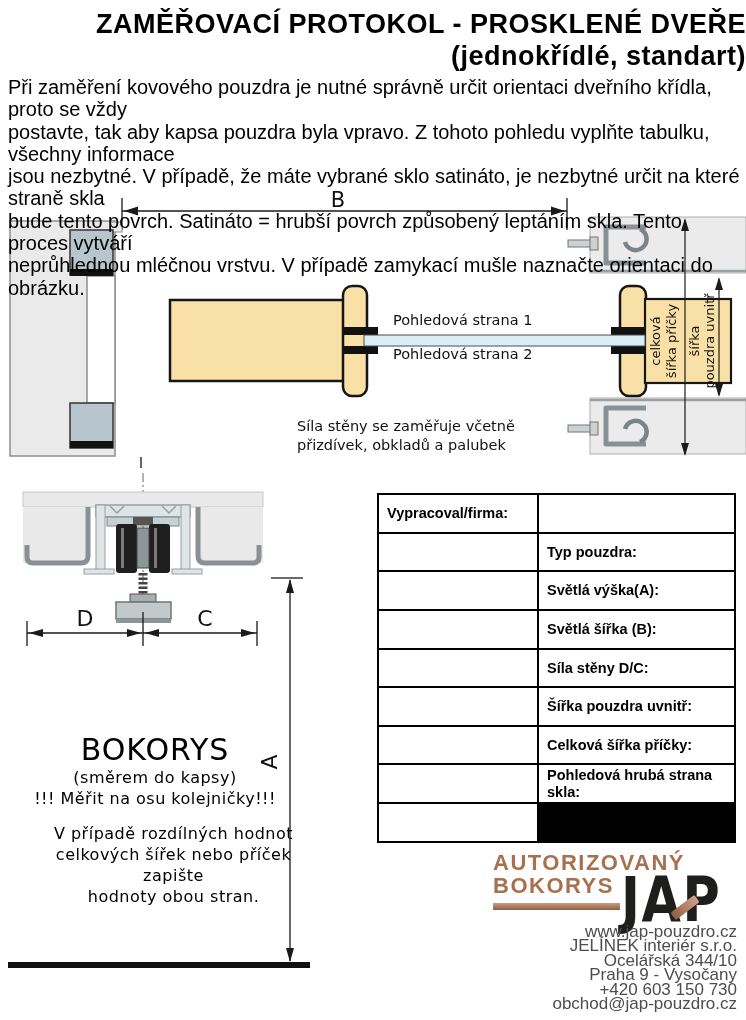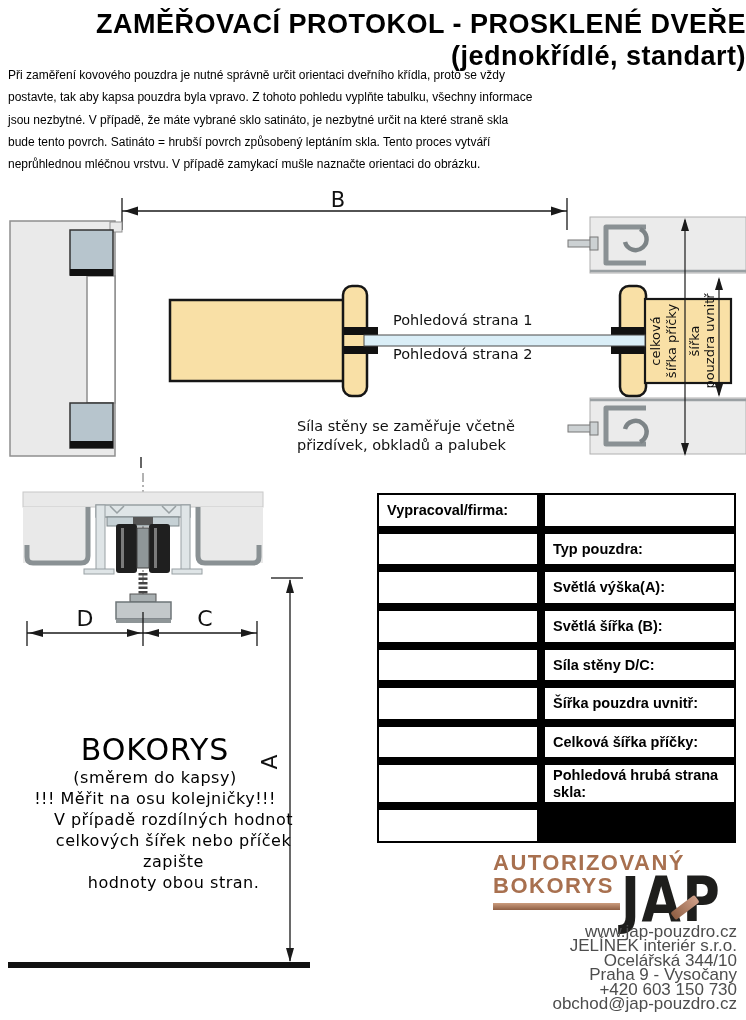--- a/index.html
+++ b/index.html
@@ -1,29 +1,29 @@
 <!DOCTYPE html>
 <html><head>
 <meta charset="utf-8">
 <style>
   html,body{margin:0;padding:0;background:#fff;}
   #page{position:relative;width:746px;height:1020px;background:#fff;overflow:hidden;
         font-family:"Liberation Sans",sans-serif;color:#000;}
   .abs{position:absolute;}
   #title{top:8px;left:0;width:746px;text-align:right;font-weight:bold;
          font-size:27px;line-height:32px;letter-spacing:.5px;}
-  #intro{top:64px;left:8px;width:736px;font-size:12px;line-height:22.3px;}
+  #intro{top:76px;left:8px;width:736px;font-size:20px;line-height:22.3px;}
   #bok-text{top:733px;left:4px;width:302px;text-align:center;font-family:"DejaVu Sans",sans-serif;}
   #bok-title{font-size:30px;letter-spacing:1px;line-height:34px;}
   .bok-line{font-size:16px;line-height:21px;letter-spacing:.5px;}
-  #bok-note{padding-left:37px;}
+  #bok-note{margin-top:14px;padding-left:37px;}
   
   #form-table{top:493px;left:377px;width:359px;height:350px;box-sizing:border-box;
       border:2.5px solid #000;background:#000;display:grid;
-      grid-template-columns:158px 1fr;grid-auto-rows:1fr;gap:8px;}
+      grid-template-columns:158px 1fr;grid-auto-rows:1fr;gap:2px;}
   .cell{background:#fff;display:flex;align-items:center;}
   .lbl{font-weight:bold;font-size:14.5px;line-height:16.5px;padding:2px 10px 2px 8px;}
   
   #auth{top:851px;left:493px;width:243px;font-weight:bold;font-size:22px;line-height:23px;
         letter-spacing:1.5px;color:#a8704f;}
   #auth-bar{margin-top:6px;width:127px;height:7px;
         background:linear-gradient(180deg,#cb9c7e,#8f5f44);}
   #brand{top:869px;left:621px;font-family:"DejaVu Sans",sans-serif;font-weight:bold;
         font-size:62px;line-height:62px;letter-spacing:2px;color:#1e1e1c;
         transform:scaleX(.82);transform-origin:left top;}

